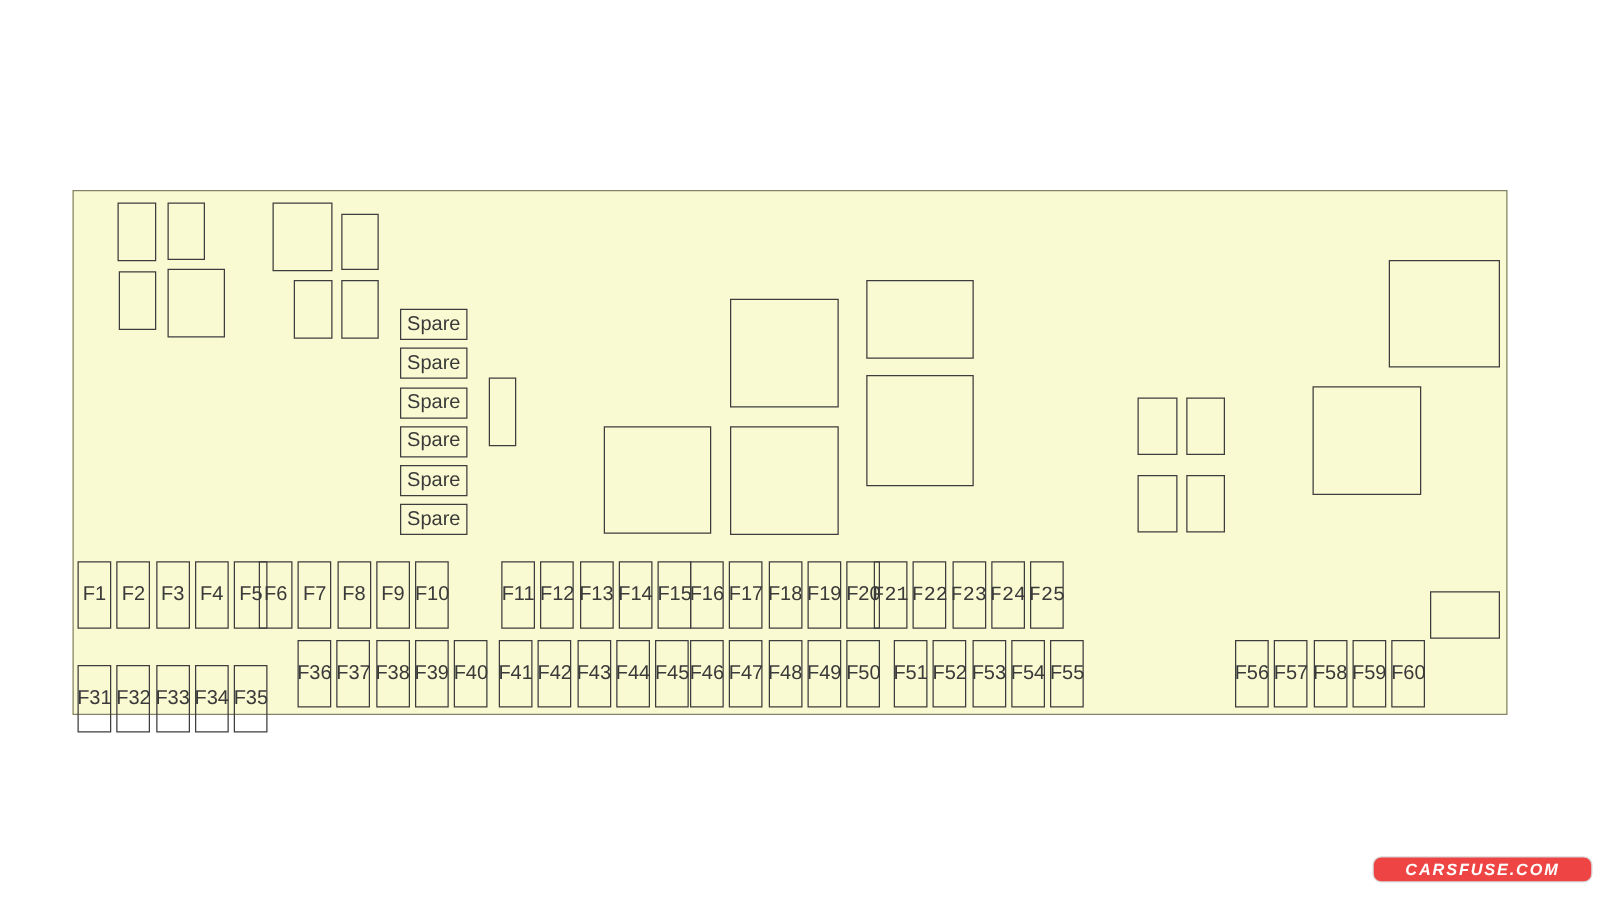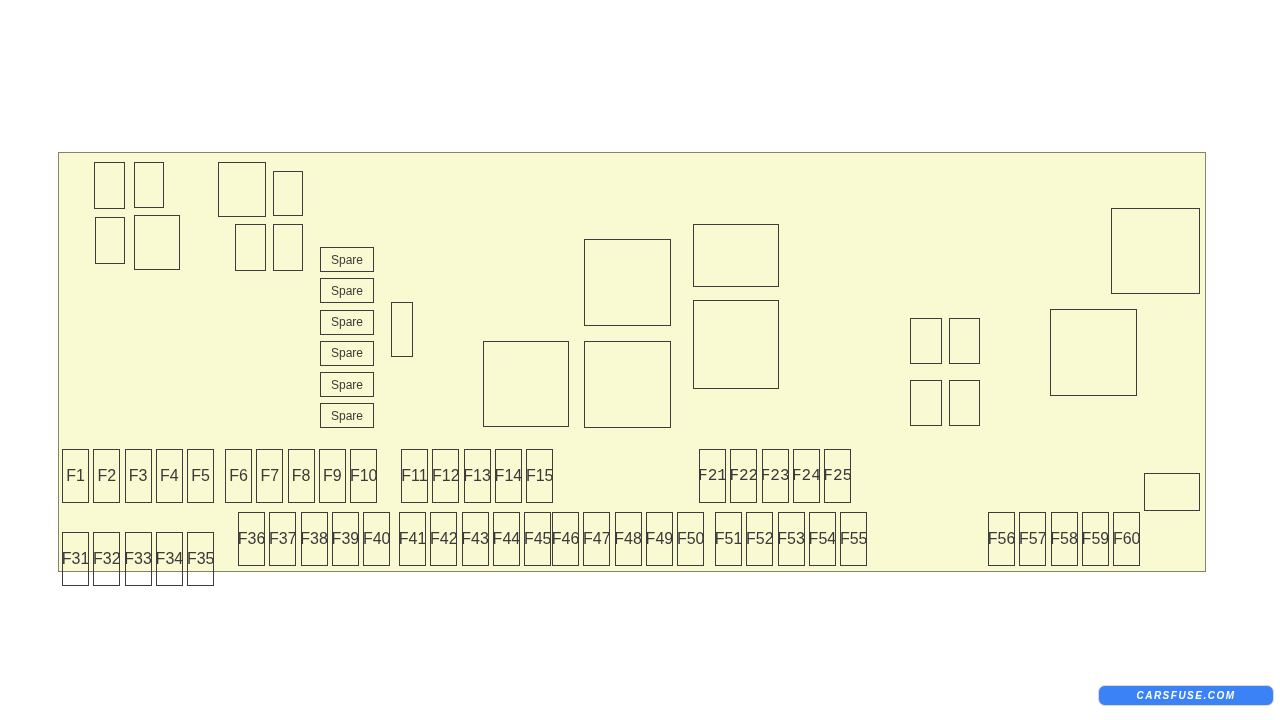--- a/index.html
+++ b/index.html
@@ -27,45 +27,45 @@
   .spare-column{
     position:absolute;
     left:261px;top:94px;
     display:flex;flex-direction:column;gap:6.3px;
   }
   .spare-box{
     width:54px;height:25px;
     border:1.5px solid #3d3d3d;
     box-sizing:border-box;
     display:flex;align-items:center;justify-content:center;
-    font-size:12px;color:#3a3a3a;
+    font-size:16px;color:#3a3a3a;
   }
   .fuse-group{
     position:absolute;
     display:flex;gap:4.3px;
   }
   .fuse{
     width:27px;height:54px;
     border:1.5px solid #3d3d3d;
     box-sizing:border-box;
     display:flex;align-items:center;justify-content:center;
     font-size:16px;color:#3a3a3a;
     flex:0 0 auto;
   }
   .watermark-badge{
     position:absolute;
     left:1098px;top:685px;
     width:176px;height:21px;
-    background:#3b82f6;
+    background:#ef4444;
     border:1px solid #d9d9d9;
     border-radius:7px;
     box-sizing:border-box;
     display:flex;align-items:center;justify-content:center;
     color:#ffffff;
-    font-size:10px;
+    font-size:13px;
     font-weight:bold;
     font-style:italic;
     letter-spacing:1.5px;
   }
 </style>
 </head>
 <body>
 
 <div class="stage">
 
@@ -108,33 +108,40 @@
 
     <div class="box" style="left:1085px;top:320px;width:56px;height:38px;"></div>
 
   <div class="fuse-group" style="left: 3px; top: 296px;">
         <div class="fuse">F1</div>
         <div class="fuse">F2</div>
         <div class="fuse">F3</div>
         <div class="fuse">F4</div>
         <div class="fuse">F5</div>
       </div>
-      <div class="fuse-group" style="left: 166px; top: 296px; align-items: center;">
+      <div class="fuse-group" style="left: 148px; top: 296px; align-items: center;">
         <div class="fuse">F6</div>
         <div class="fuse">F7</div>
         <div class="fuse">F8</div>
         <div class="fuse">F9</div>
         <div class="fuse">F10</div>
       </div>
       <div class="fuse-group" style="left: 330px; top: 296px; margin-left: 12px;">
         <div class="fuse">F11</div>
         <div class="fuse">F12</div>
         <div class="fuse">F13</div>
         <div class="fuse">F14</div>
         <div class="fuse">F15</div>
+      </div>
+      <div class="fuse-group" style="left: 493px; top: 296px;">
+        <div class="fuse">F16</div>
+        <div class="fuse">F17</div>
+        <div class="fuse">F18</div>
+        <div class="fuse">F19</div>
+        <div class="fuse">F20</div>
       </div>
       <div class="fuse-group" style="left: 640px; top: 296px; font-family: Liberation Mono, monospace;">
         <div class="fuse">F21</div>
         <div class="fuse">F22</div>
         <div class="fuse">F23</div>
         <div class="fuse">F24</div>
         <div class="fuse">F25</div>
       </div>
       <div class="fuse-group" style="left: 3px; top: 379px;">
         <div class="fuse">F31</div>

